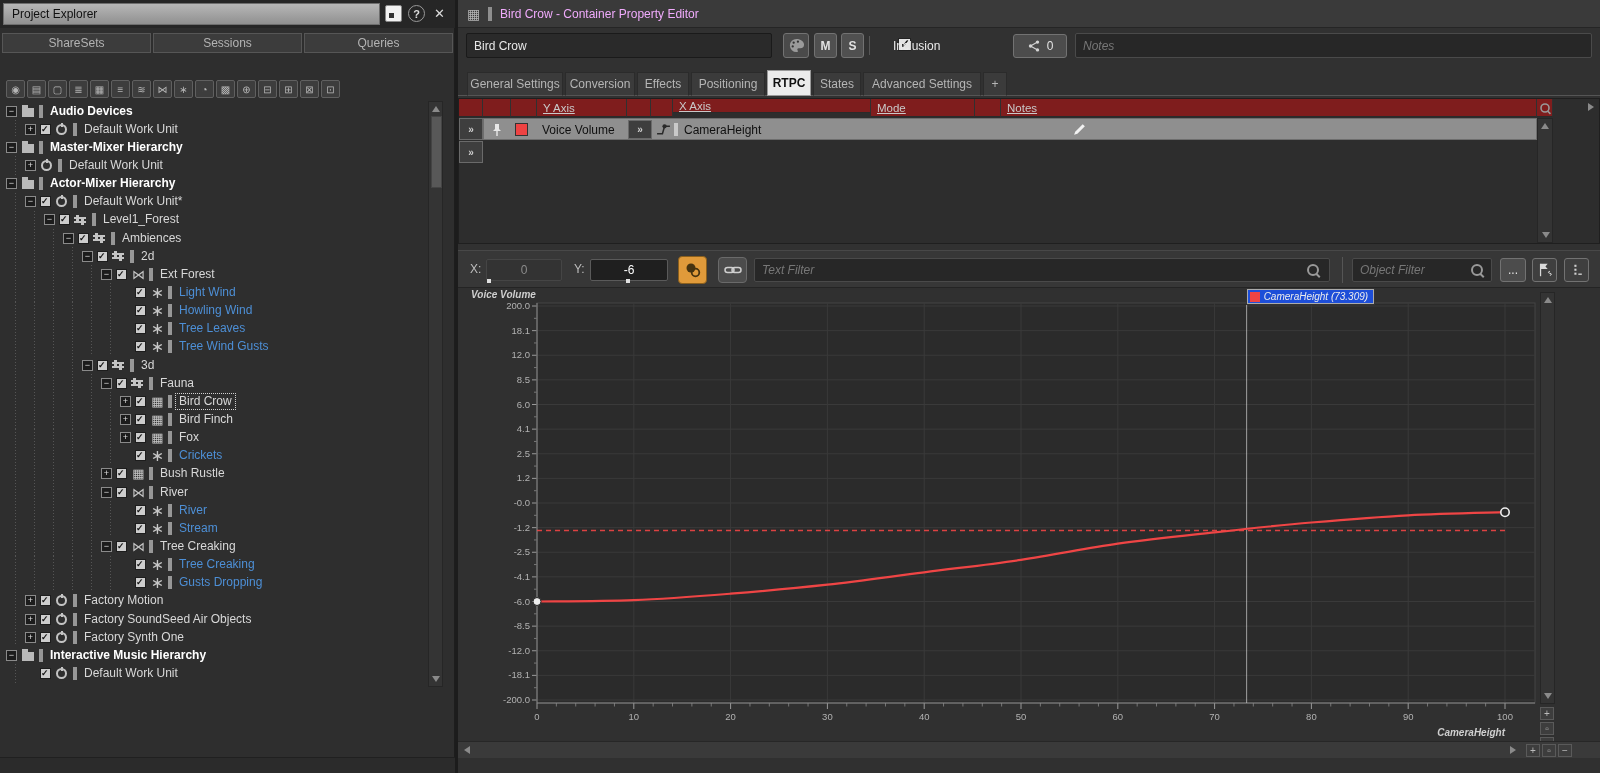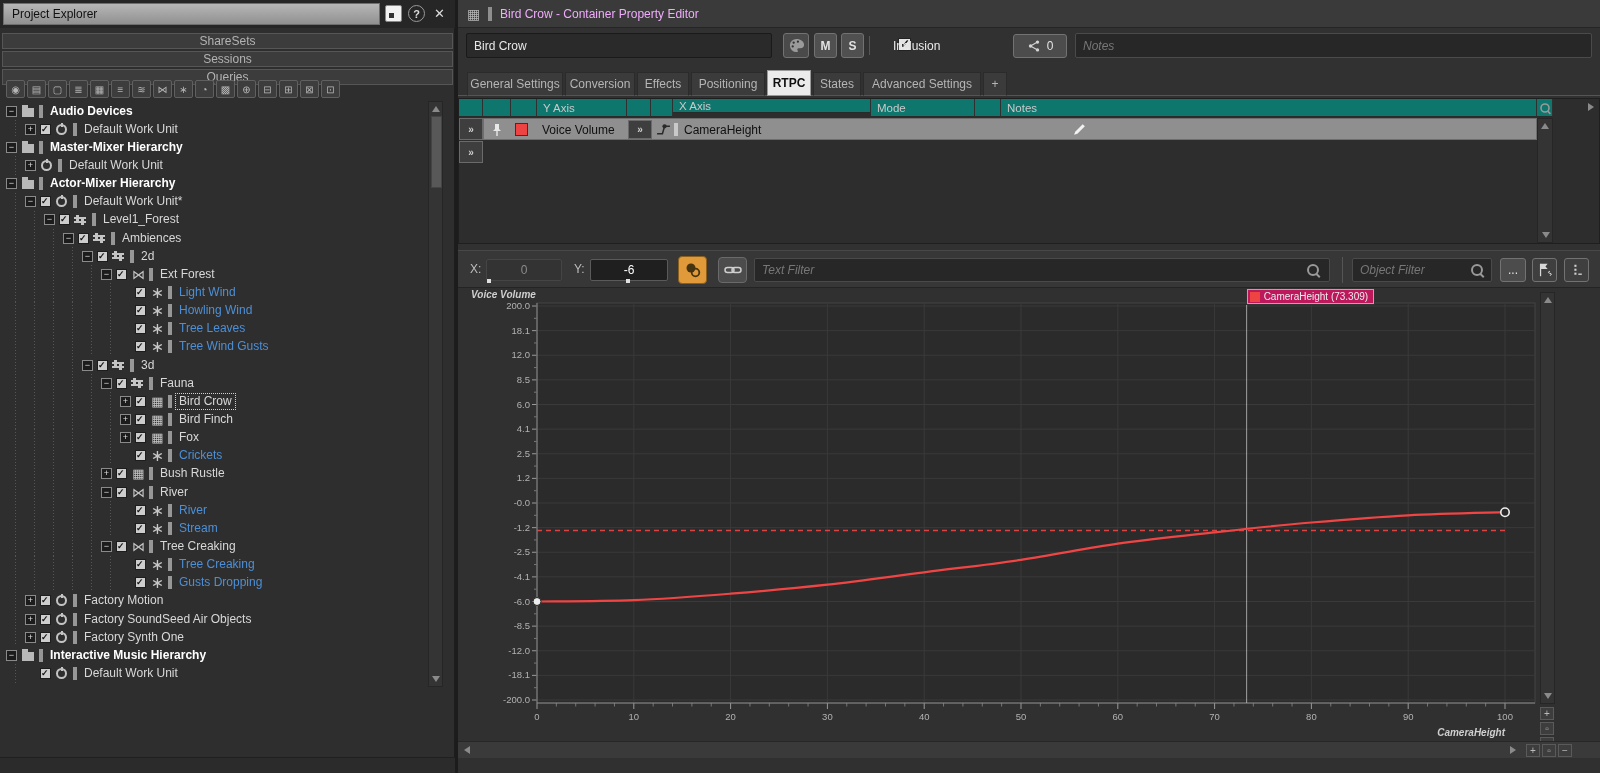--- a/index.html
+++ b/index.html
@@ -58,50 +58,50 @@
   .field{background:#272727;border:1px solid #4a4a4a;border-radius:2px;color:#e8e8e8;font-size:12px;
          display:flex;align-items:center;padding:0 7px;}
   .ph{color:#777;font-style:italic;}
   .btn{background:#505050;border:1px solid #727272;border-radius:3px;color:#e2e2e2;
        display:flex;align-items:center;justify-content:center;font-size:12px;font-weight:bold;}
   .cbx{width:13px;height:13px;background:#e4e4e4;border:1px solid #222;position:relative;}
   .cbx::after{content:"✓";position:absolute;left:1px;top:-2px;font-size:12px;color:#111;font-weight:bold;}
   .ptab{background:#3b3b3b;border:1px solid #2b2b2b;border-bottom:1px solid #555;color:#b5b5b5;font-size:12px;
         display:flex;align-items:center;justify-content:center;}
   .ptab.active{background:#ebebeb;color:#101010;font-weight:bold;border:1px solid #999;}
-  .hcell{background:#0f766e;border-right:1px solid #303030;border-bottom:1px solid #2a2a2a;color:#c9c9c9;
-         font-size:11.5px;display:flex;align-items:center;padding:0 6px;}
+  .hcell{background:#7f1d1d;border-right:1px solid #303030;border-bottom:1px solid #2a2a2a;color:#c9c9c9;
+         font-size:11.5px;display:flex;align-items:center;padding:0 6px;text-decoration:underline;}
   .ffbtn{background:#3e3e3e;border:1px solid #6a6a6a;color:#cfcfcf;font-size:10px;font-weight:bold;
          display:flex;align-items:center;justify-content:center;}
   .selrow{background:#8f8f8f;color:#101010;}
   .zbtn{width:14px;height:13px;background:#3d3d3d;border:1px solid #5a5a5a;color:#bbb;font-size:10px;
         line-height:10px;display:flex;align-items:center;justify-content:center;}
   .mag{width:8px;height:8px;border:2px solid #999;border-radius:50%;position:relative;}
   .mag::after{content:"";position:absolute;width:2px;height:5px;background:#999;transform:rotate(-45deg);left:8px;top:7px;}
-  .tooltip{position:absolute;display:flex;align-items:center;gap:4px;background:#be185d;border:1px solid #ababab;
-           outline:1px solid #333;padding:1px 5px 1px 2px;font-size:10px;color:#ececec;white-space:nowrap;}
+  .tooltip{position:absolute;display:flex;align-items:center;gap:4px;background:#1d4ed8;border:1px solid #ababab;
+           outline:1px solid #333;padding:1px 5px 1px 2px;font-size:10px;color:#ececec;white-space:nowrap;font-style:italic;}
   .swatch{width:10px;height:10px;display:inline-block;}
 </style>
 </head>
 <body>
 
 <div id="app">
 
   <div class="abs" style="left:0;top:0;width:455px;height:773px;background:#2e2e2e;border-right:1px solid #1d1d1d;">
 
     <div class="abs" style="left:0;top:0;width:455px;height:28px;background:#262626;">
       <div class="abs titlestrip" style="left:3px;top:3px;width:377px;height:22px;">
         <span>Project Explorer</span>
       </div>
       <div class="abs winbtn floatbtn" style="left:385px;top:5px;"></div>
       <div class="abs winbtn helpbtn" style="left:408px;top:5px;">?</div>
       <div class="abs winbtn" style="left:431px;top:5px;font-size:13px;">✕</div>
     </div>
 
-    <div class="abs" style="left:2px;top:33px;width:451px;height:20px;display:flex;gap:2px;flex-direction:column;">
+    <div class="abs" style="left:2px;top:33px;width:451px;height:20px;display:flex;gap:2px;">
       <div class="lt" style="flex:1">ShareSets</div>
       <div class="lt" style="flex:1">Sessions</div>
       <div class="lt" style="flex:1">Queries</div>
     </div>
 
     <div class="abs" style="left:6px;top:80px;width:440px;height:17px;display:flex;gap:2px;">
         <span class="tbtn">◉</span>
         <span class="tbtn">▤</span>
         <span class="tbtn">▢</span>
         <span class="tbtn">≣</span>

